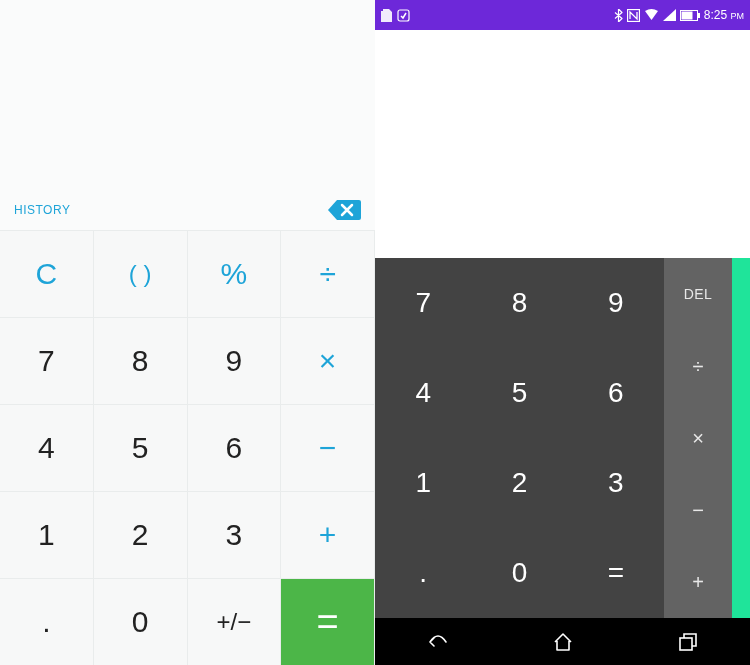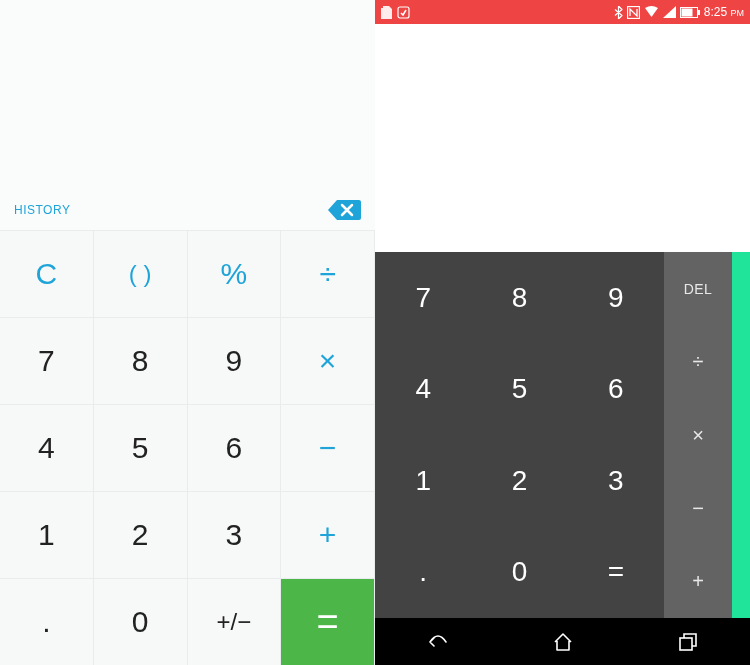--- a/index.html
+++ b/index.html
@@ -14,21 +14,21 @@
   .backspace svg { display: block; }
   .left-keys { flex: 1; display: grid; grid-template-columns: repeat(4,1fr); grid-template-rows: repeat(5,1fr); }
   .lk { display: flex; align-items: center; justify-content: center; font-size: 30px; color: #222; background: #f7f8f8; border-top: 1px solid #e9ecec; border-right: 1px solid #e9ecec; cursor: pointer; font-weight: 300; }
   .lk.op { color: #1ea4d8; font-size: 30px; }
   .lk.clr { color: #1ea4d8; font-size: 30px; }
   .lk.equals { background: #4cb648; color: #fff; font-size: 38px; font-weight: 400; }
   .lk.small { font-size: 24px; }
 
   
   .right { width: 375px; height: 665px; display: flex; flex-direction: column; background: #fff; }
-  .status { height: 24px; background: #ef4444; color: #fff; display: flex; align-items: center; justify-content: space-between; padding: 0 6px; font-size: 11px; }
+  .status { height: 30px; background: #6d28d9; color: #fff; display: flex; align-items: center; justify-content: space-between; padding: 0 6px; font-size: 11px; }
   .status-left, .status-right { display: flex; align-items: center; gap: 5px; }
   .status-right { gap: 4px; }
   .status-icon { display: inline-flex; }
   .right-display { height: 228px; background: #fff; }
   .right-keys { flex: 1; display: flex; }
   .num-area { flex: 1; background: #434343; display: grid; grid-template-columns: repeat(3,1fr); grid-template-rows: repeat(4,1fr); }
   .nk { display: flex; align-items: center; justify-content: center; font-size: 28px; color: #fff; cursor: pointer; font-weight: 300; }
   .op-area { width: 68px; background: #636363; display: flex; flex-direction: column; }
   .ok { flex: 1; display: flex; align-items: center; justify-content: center; color: #e8e8e8; font-size: 20px; cursor: pointer; }
   .ok.del { font-size: 14px; letter-spacing: 0.5px; }

